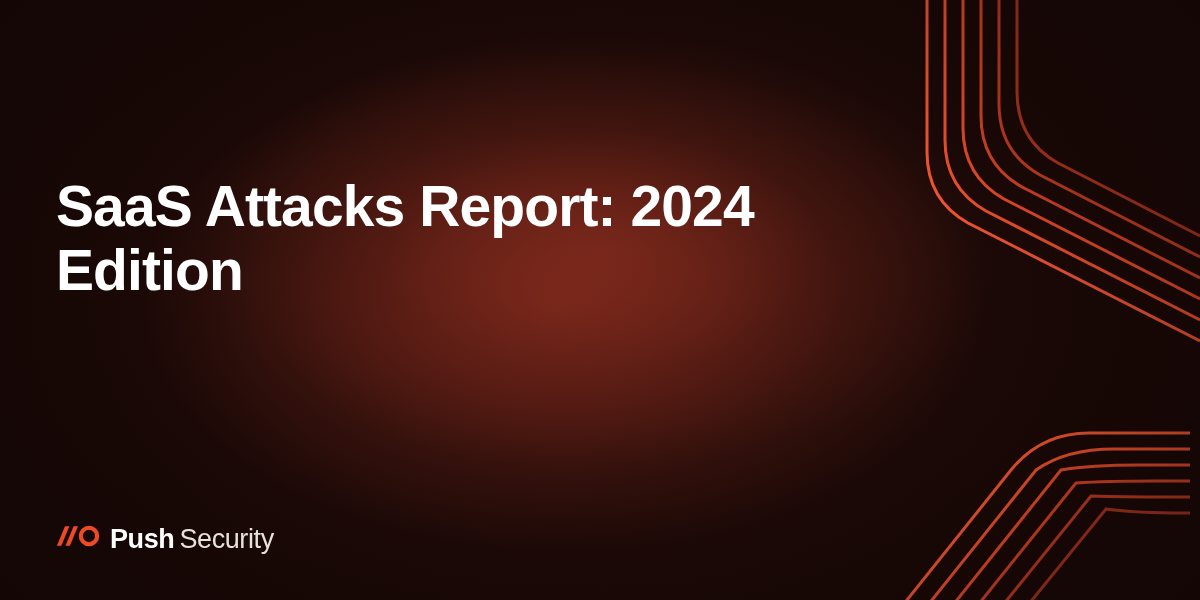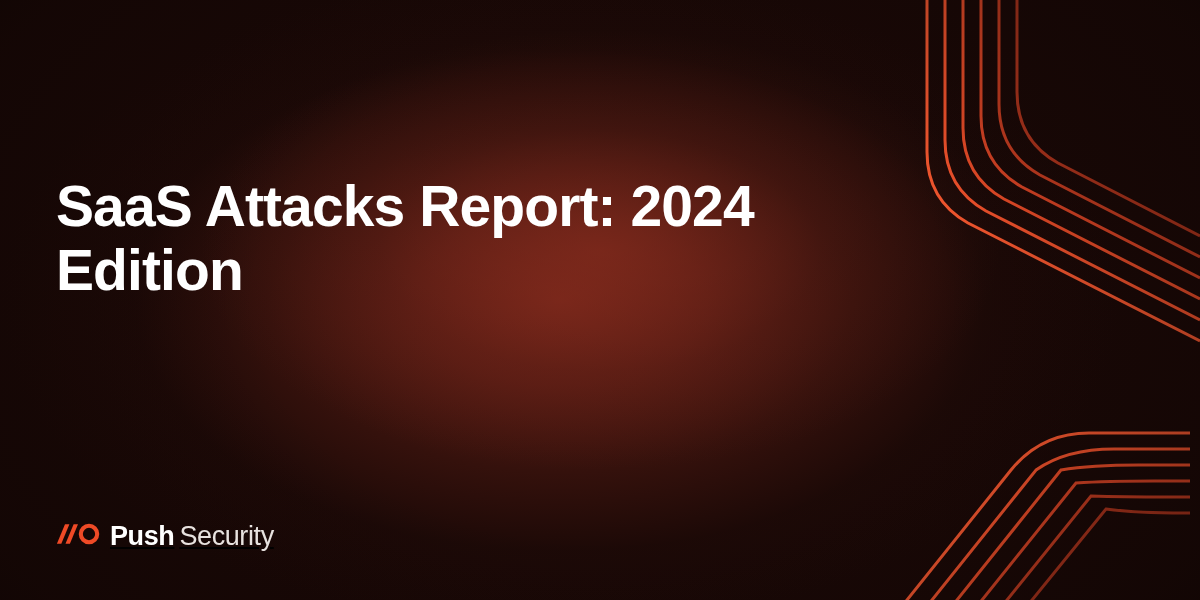--- a/index.html
+++ b/index.html
@@ -97,23 +97,22 @@
     color: #f2ece9;
     white-space: pre-line;
   }
 
   
   .logo {
     position: absolute;
     left: 56px;
     top: 519px;
     display: flex;
-    align-items: center;
+    align-items: flex-end;
     height: 34px;
-    text-decoration: underline;
   }
   .logo-mark { display: block; margin-right: 10px; }
   .logo-word {
     font-size: 27px;
     letter-spacing: -0.4px;
     line-height: 1;
     white-space: nowrap;
   }
   .logo-word .w-push {
     font-weight: 700;

